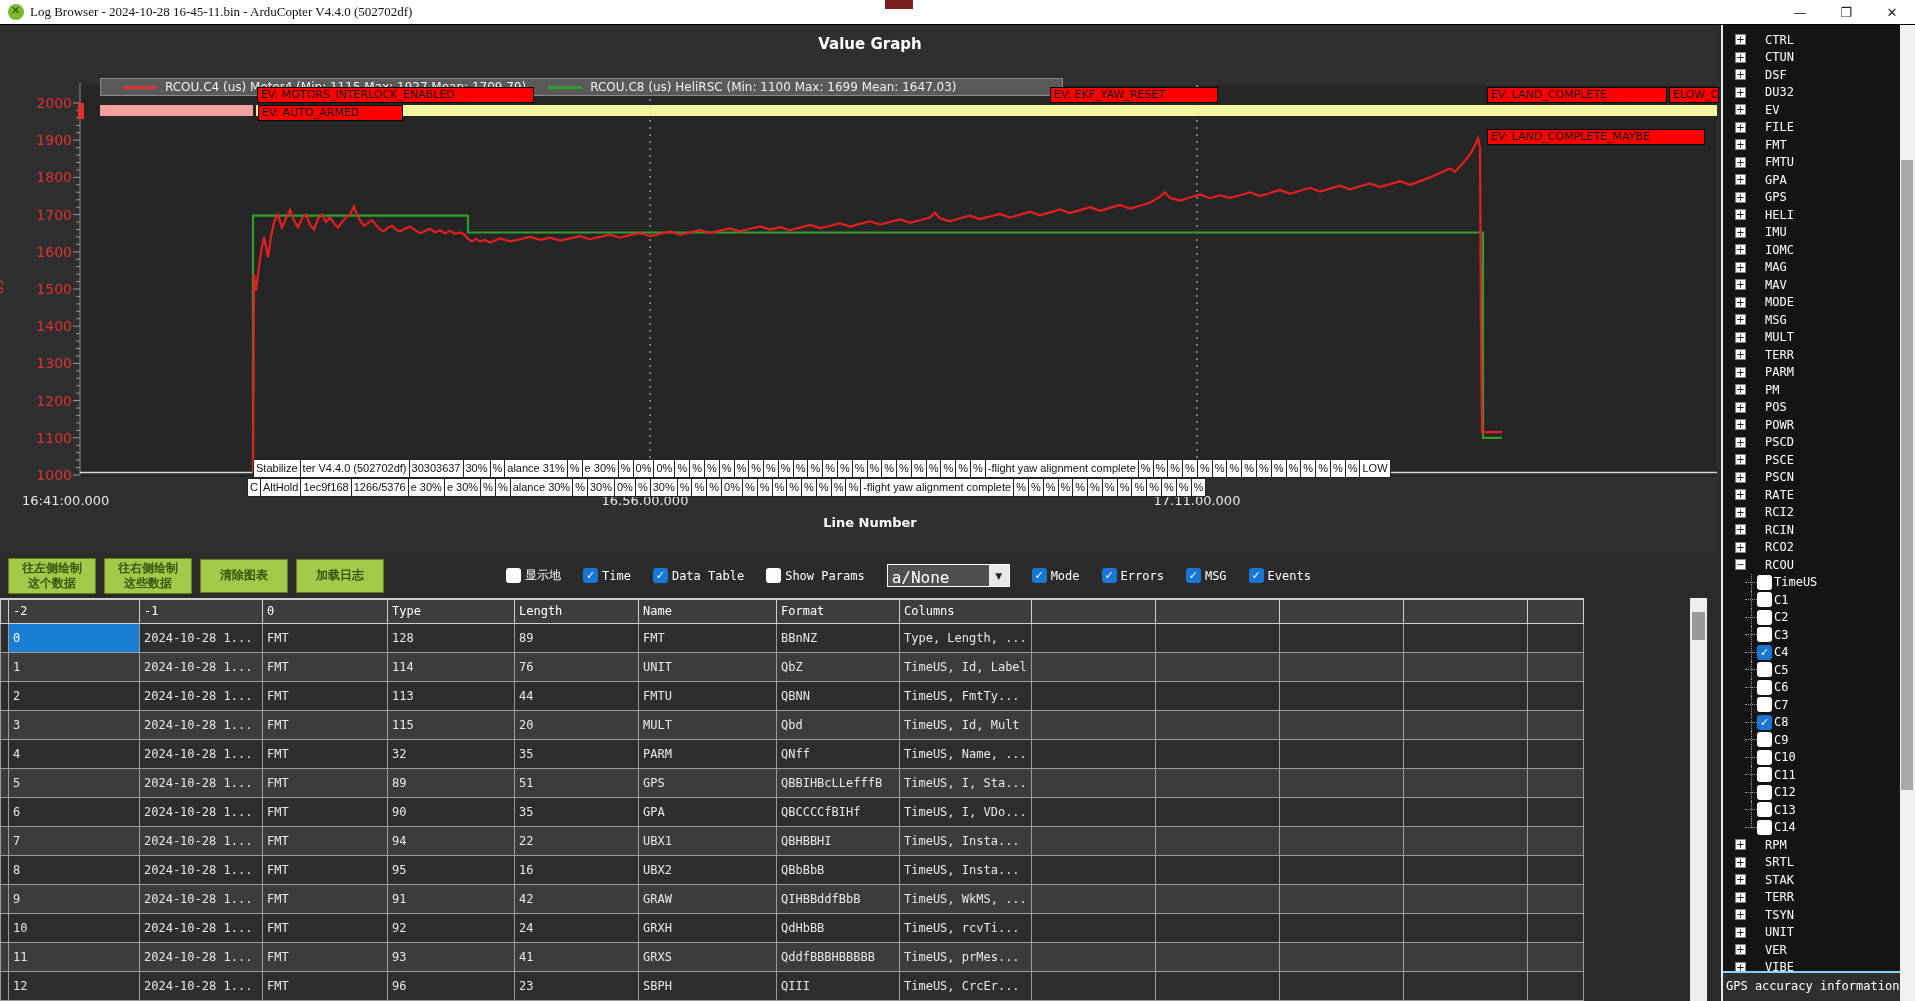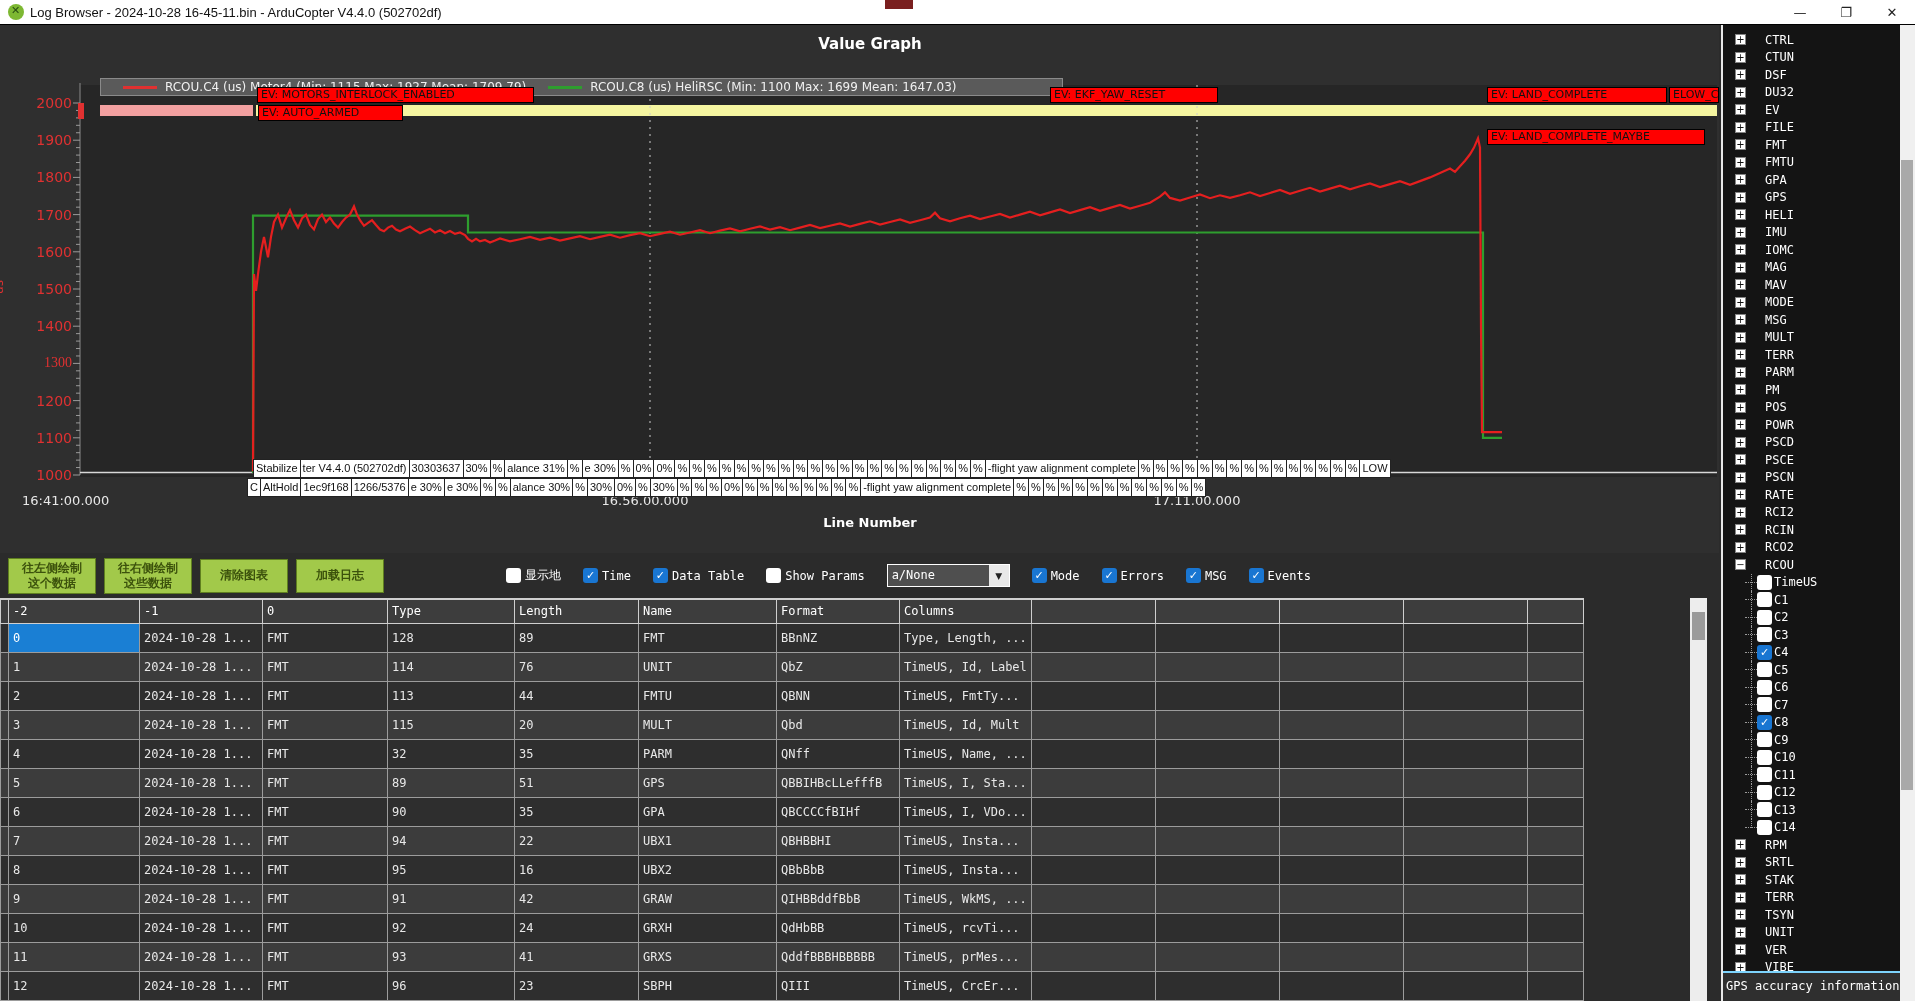--- a/index.html
+++ b/index.html
@@ -4,21 +4,21 @@
 <style>
   * { margin:0; padding:0; box-sizing:border-box; }
   html,body { width:1915px; height:1001px; overflow:hidden; background:#2b2b2b;
               font-family:"DejaVu Sans", sans-serif; }
   
   #titlebar { position:absolute; left:0; top:0; width:1915px; height:25px; background:#ffffff;
               border-bottom:1px solid #000; display:flex; align-items:center; }
   #app-icon { width:16px; height:16px; border-radius:50%; background:#7db832; margin:0 6px 0 8px;
               position:relative; flex:none; }
   #app-icon:before { content:"✕"; position:absolute; left:3px; top:0px; font-size:11px; color:#284d12; }
-  #win-title { font-size:13px; color:#111; font-family:Liberation Sans, sans-serif; }
+  #win-title { font-size:13px; color:#111; font-family:Liberation Serif, serif; }
   #red-marker { position:absolute; left:885px; top:0; width:28px; height:9px; background:#7a1f1f; }
   #win-buttons { position:absolute; right:0; top:0; height:25px; display:flex; }
   .winbtn { width:46px; height:25px; display:flex; align-items:center; justify-content:center;
             font-size:13px; color:#222; }
   
   #main-left { position:absolute; left:0; top:25px; width:1719px; height:976px; background:#2b2b2b; }
   #sidebar { position:absolute; left:1721px; top:25px; width:179px; height:976px; background:#141414;
              border-left:2px solid #e8e8e8; overflow:hidden; }
   #sidebar-scrollbar { position:absolute; left:1900px; top:25px; width:15px; height:976px; background:#f0f0f0; }
   #sidebar-scroll-thumb { position:absolute; left:1px; top:135px; width:12px; height:630px; background:#a9a9a9; }
@@ -51,21 +51,21 @@
   .green-btn { background:#a2c94a; border:1px solid #5f7f1f; color:#3c520c; font-weight:bold;
                text-align:center; white-space:pre-line; font-size:12px; line-height:15px;
                padding:2px 6px; margin-left:8px; min-width:88px; min-height:34px;
                display:flex; align-items:center; justify-content:center;
                font-family:"Liberation Sans", sans-serif; }
   .cb-item { display:flex; align-items:center; margin-left:22px; white-space:nowrap; }
   .cb-box { width:15px; height:15px; border-radius:3px; background:#fff; flex:none; margin-right:4px; }
   .cb-box.checked { background:#1976d2; color:#fff; font-size:11px; line-height:15px; text-align:center; }
   .cb-label { color:#fff; font-size:12px; font-family:"DejaVu Sans Mono", monospace; }
   #filter-dropdown { display:flex; margin-left:22px; width:123px; height:23px; border:1px solid #fff; }
-  #dd-value { flex:1; background:#4f4f4f; color:#fff; font-size:12px; padding:3px 4px;
+  #dd-value { flex:1; background:#4f4f4f; color:#fff; font-size:16px; padding:3px 4px;
               font-family:"DejaVu Sans Mono", monospace; }
   #dd-arrow { width:20px; background:#e8e8e8; color:#222; font-size:9px; text-align:center; line-height:22px; }
   
   #table-area { position:absolute; left:0; top:573px; width:1719px; height:403px; background:#2b2b2b; }
   #log-table { border-collapse:collapse; table-layout:fixed; font-family:"DejaVu Sans Mono", monospace; }
   #log-table th { background:#3d3d3d; color:#fff; font-weight:normal; font-size:12px; text-align:left;
                   padding:4px 4px; border:1px solid #cfcfcf; border-top:2px solid #cfcfcf; height:24px; }
   #log-table td { color:#e8e8e8; font-size:12px; padding:3px 4px; border:1px solid #9c9c9c;
                   height:29px; overflow:hidden; white-space:nowrap; }
   #log-table tr.even td { background:#2e2e2e; }
@@ -186,21 +186,21 @@
       </div>
     <div id="ylabel">us</div>
     <div id="yticks">
         <div class="ytick-label" style="left: 12px; top: 70px;">2000</div>
         <div class="ytick-label" style="left: 12px; top: 107.2px;">1900</div>
         <div class="ytick-label" style="left: 12px; top: 144.4px;">1800</div>
         <div class="ytick-label" style="left: 12px; top: 181.6px;">1700</div>
         <div class="ytick-label" style="left: 12px; top: 218.8px;">1600</div>
         <div class="ytick-label" style="left: 12px; top: 256px;">1500</div>
         <div class="ytick-label" style="left: 12px; top: 293.2px;">1400</div>
-        <div class="ytick-label" style="left: 12px; top: 330.4px; font-family: Liberation Serif, serif;">1300</div>
+        <div class="ytick-label" style="left: 12px; top: 330.4px;">1300</div>
         <div class="ytick-label" style="left: 12px; top: 367.6px;">1200</div>
         <div class="ytick-label" style="left: 12px; top: 404.8px;">1100</div>
         <div class="ytick-label" style="left: 12px; top: 442px;">1000</div>
       </div>
     <div id="xticks">
         <div class="xtick-label" style="top: 468px; left: 22px;">16:41:00.000</div>
         <div class="xtick-label" style="top: 468px; left: 590px; width: 110px; text-align: center;">16.56.00.000</div>
         <div class="xtick-label" style="top: 468px; left: 1142px; width: 110px; text-align: center;">17.11.00.000</div>
       </div>
     <div id="events">

